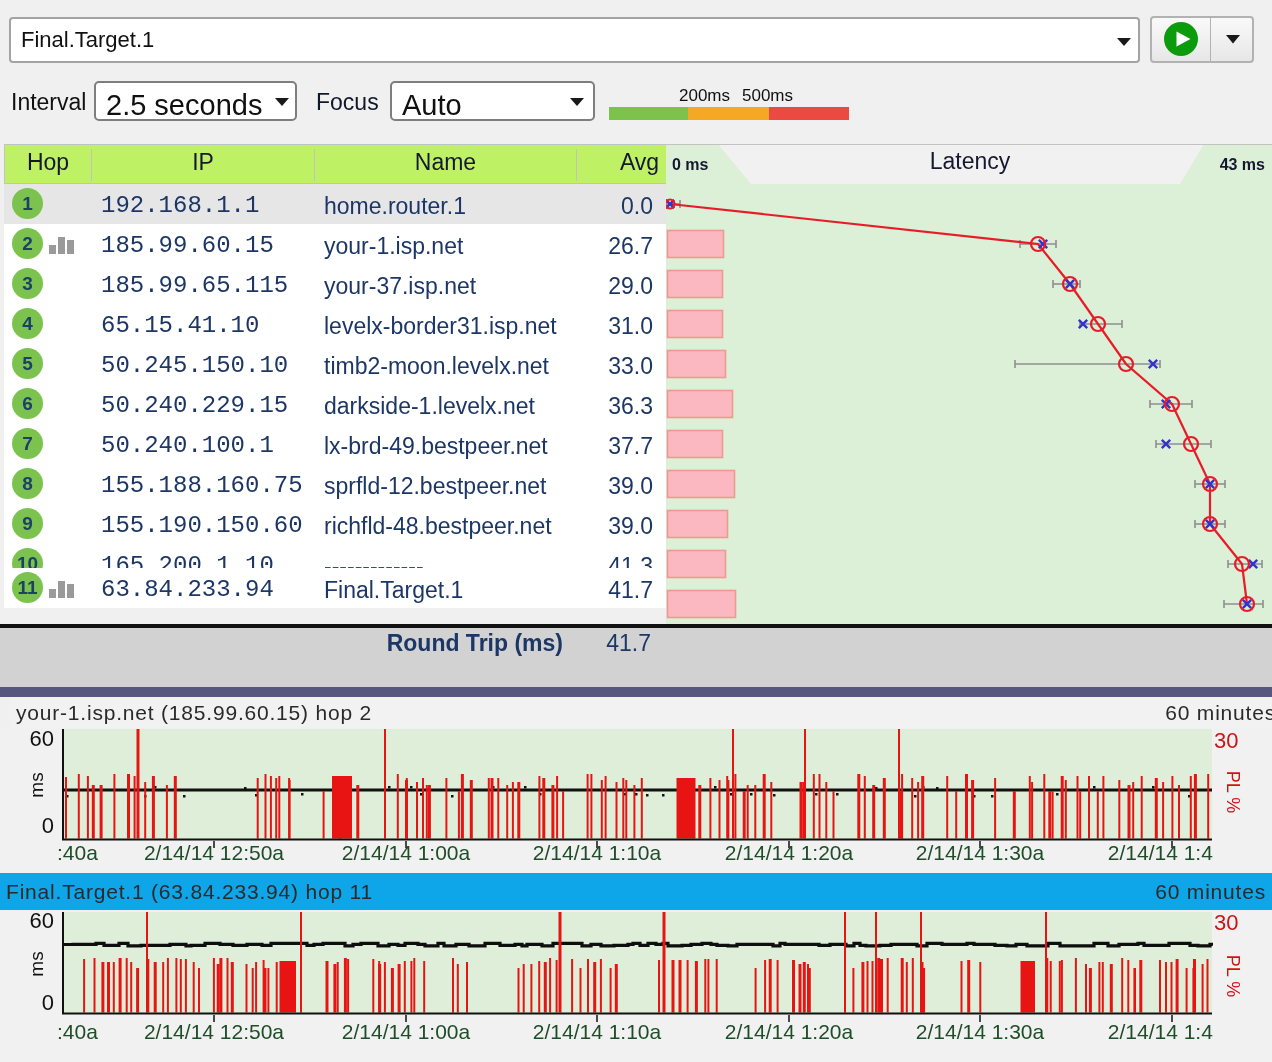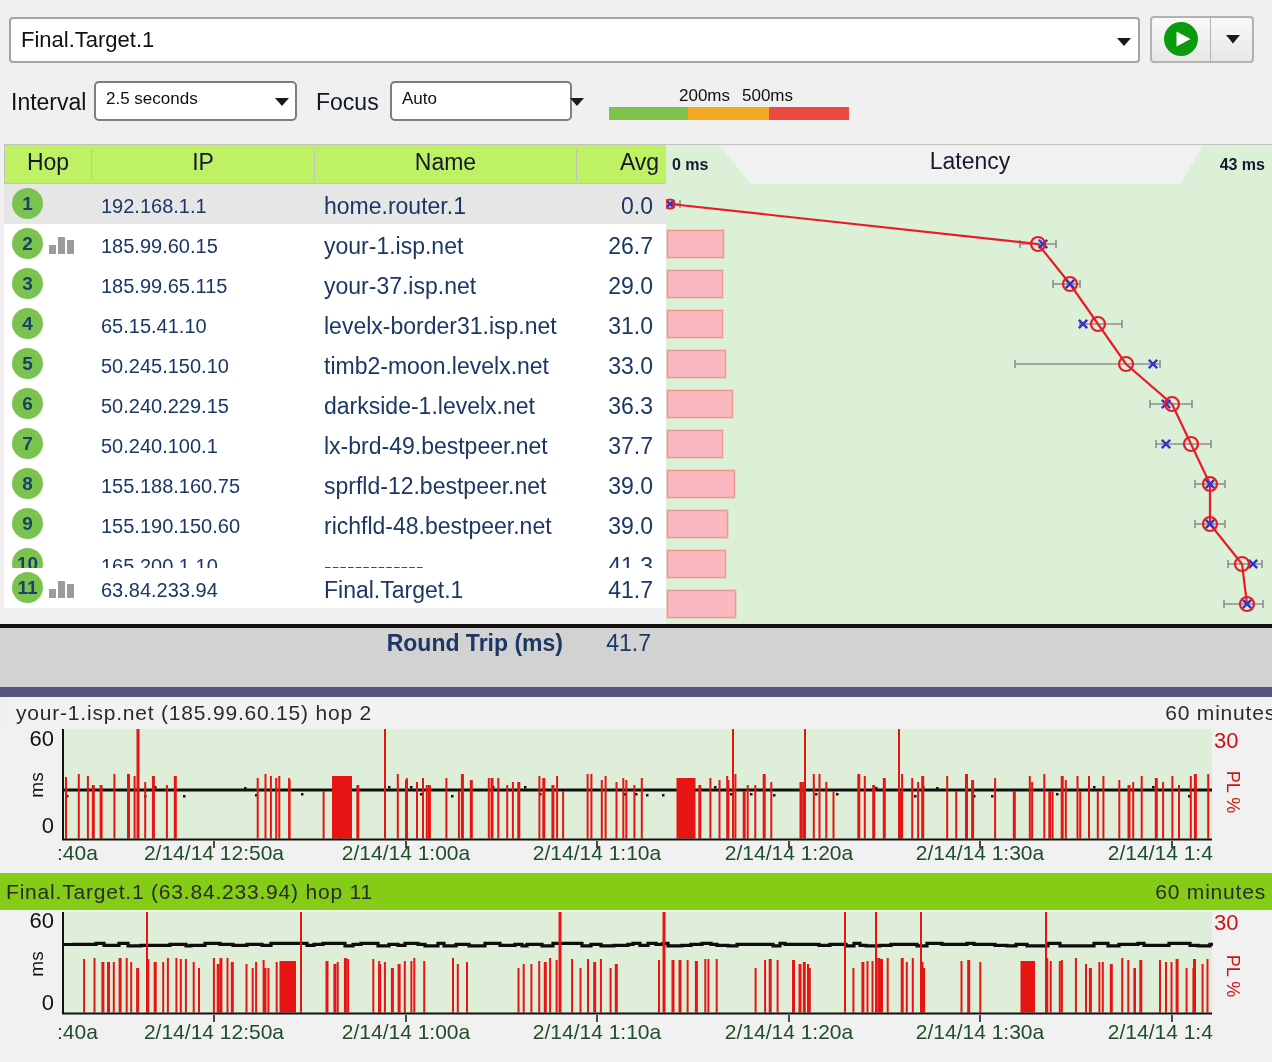--- a/index.html
+++ b/index.html
@@ -3,32 +3,32 @@
 * { margin:0; padding:0; box-sizing:border-box; }
 html,body { width:1272px; height:1062px; background:#f0f0f0; font-family:"Liberation Sans",sans-serif; overflow:hidden; position:relative; }
 .abs { position:absolute; }
 #combo { position:absolute; left:9px; top:17px; width:1131px; height:46px; background:#fff; border:2px solid #a3a3a3; border-radius:4px; }
 #combo .t { position:absolute; left:10px; top:8px; font-size:22px; color:#101010; }
 .darr { position:absolute; width:0; height:0; border-left:7px solid transparent; border-right:7px solid transparent; border-top:8px solid #191919; }
 #btns { position:absolute; left:1150px; top:16px; width:104px; height:47px; background:linear-gradient(#f9f9f9,#e7e7e7); border:2px solid #b2b2b2; border-radius:4px; }
 #btnsep { position:absolute; left:1210px; top:18px; width:1px; height:43px; background:#b2b2b2; }
 #lbl-interval { position:absolute; left:11px; top:89px; font-size:23px; color:#101010; }
 #dd1 { position:absolute; left:94px; top:81px; width:203px; height:40px; background:#fff; border:2px solid #7e7e7e; border-radius:5px; }
-#dd1 .t, #dd2 .t { position:absolute; left:10px; top:6px; font-size:17px; color:#101010; }
+#dd1 .t, #dd2 .t { position:absolute; left:10px; top:6px; font-size:29px; color:#101010; }
 #lbl-focus { position:absolute; left:316px; top:89px; font-size:23px; color:#0f172a; }
-#dd2 { position:absolute; left:390px; top:81px; width:182px; height:40px; background:#fff; border:2px solid #7e7e7e; border-radius:5px; }
+#dd2 { position:absolute; left:390px; top:81px; width:205px; height:40px; background:#fff; border:2px solid #7e7e7e; border-radius:5px; }
 .seg { position:absolute; top:107px; height:13px; }
 .slbl { position:absolute; top:86px; font-size:17px; color:#101010; }
 #thead { position:absolute; left:4px; top:144px; width:662px; height:40px; background:#bef264; border-top:1px solid #c2c2c2; border-bottom:1px solid #c2c2c2; border-left:1px solid #c2c2c2; }
 .th { position:absolute; top:4px; font-size:23px; color:#15182e; text-align:center; border-right:1px solid #c2c2c2; height:32px; }
 .row { position:absolute; left:4px; width:662px; height:40px; background:#fff; }
 .row.sel { background:#e6e6e6; }
 .hopc { position:absolute; left:8px; top:4px; width:31px; height:31px; background:#7cc24f; border-radius:50%; color:#1c4166; font-size:19px; font-weight:bold; text-align:center; line-height:31px; }
 .bari { position:absolute; left:45px; top:10px; }
-.ip { position:absolute; left:97px; top:2px; height:40px; line-height:40px; font-size:20px; color:#1c3766; }
+.ip { position:absolute; left:97px; top:2px; height:40px; line-height:40px; font-size:24px; color:#1c3766;font-family:Liberation Mono, monospace; }
 .nm { position:absolute; left:320px; top:2px; height:40px; line-height:40px; font-size:23px; color:#1c3766; width:250px; overflow:hidden; white-space:nowrap; }
 .av { position:absolute; left:440px; top:2px; height:40px; line-height:40px; width:209px; font-size:23px; color:#1c3766; text-align:right; }
 #blackline { position:absolute; left:0px; top:624px; width:1272px; height:4px; background:#111; }
 #rtrow { position:absolute; left:0px; top:628px; width:1272px; height:59px; background:#d2d2d2;padding-left:19px; }
 #rtrow .l { position:absolute; left:0; top:2px; width:563px; text-align:right; font-size:23px; font-weight:bold; color:#1c3766; }
 #rtrow .v { position:absolute; left:440px; top:2px; width:211px; text-align:right; font-size:23px; color:#1c3766; }
 #navybar { position:absolute; left:0; top:687px; width:1272px; height:10px; background:#56567e; }
 .gtitle { position:absolute; width:1272px; font-size:21px; letter-spacing:0.8px; color:#2a2a2a; background:#f2f2f2; }
 .gtitle .r { position:absolute; right:6px; top:inherit; }
 svg { position:absolute; display:block; }
@@ -420,21 +420,21 @@
 <text x="789" y="133" text-anchor="middle" class="xl">2/14/14 1:20a</text>
 <text x="980" y="133" text-anchor="middle" class="xl">2/14/14 1:30a</text>
 <text x="1172" y="133" text-anchor="middle" class="xl">2/14/14 1:40a</text>
   <rect x="1213" y="0" width="59" height="146" fill="#f1f1f1"></rect>
   <text x="54" y="19" text-anchor="end" class="yl" font-size="22">60</text>
   <text x="54" y="106" text-anchor="end" class="yl" font-size="22">0</text>
   <text x="43" y="58" text-anchor="middle" class="yl" transform="rotate(-90 43 58)" font-size="19">ms</text>
   <text x="1214" y="21" class="ylr" font-size="22">30</text>
   <text x="1227" y="65" text-anchor="middle" class="ylr" transform="rotate(90 1227 65)" font-size="18">PL %</text>
 </svg>
-<div class="gtitle" style="left:0; top:873px; height:37px; background:#84cc16;text-align:right;">
+<div class="gtitle" style="left:0; top:873px; height:37px; background:#0ea5e9;text-align:right;">
     <span style="position:absolute; left:6px; top:7px;">Final.Target.1 (63.84.233.94) hop 11</span>
     <span class="r" style="top:7px;">60 minutes</span>
   </div>
 <svg style="left:0; top:910px;" width="1272" height="152" viewBox="0 0 1272 152">
   <rect x="0" y="0" width="1272" height="152" fill="#f1f1f1"></rect>
   <rect x="63" y="2" width="1149" height="101" fill="#deeed8"></rect>
   <path d="M63 34.5 H73 V34.3 H81 V34.3 H96 V33.3 H104 V35.3 H119 V33.3 H128 V35.8 H141 V35.3 H147 V35.3 H163 V35.3 H170 V34.3 H175 V34.3 H186 V35.8 H191 V35.3 H205 V33.3 H220 V34.3 H233 V35.3 H247 V34.3 H262 V35.3 H271 V33.3 H278 V33.3 H292 V33.3 H307 V35.3 H314 V34.3 H323 V33.3 H339 V33.3 H345 V35.8 H353 V34.3 H361 V33.3 H368 V33.3 H378 V35.8 H389 V34.3 H398 V35.3 H405 V33.3 H418 V34.3 H425 V35.8 H438 V33.3 H444 V35.8 H456 V34.3 H469 V35.8 H485 V33.3 H500 V35.3 H515 V34.3 H522 V35.8 H527 V34.3 H542 V35.8 H553 V33.3 H568 V33.3 H582 V35.8 H591 V34.3 H601 V35.8 H614 V35.3 H628 V34.3 H633 V33.3 H640 V35.3 H648 V33.3 H656 V34.3 H663 V33.3 H668 V35.8 H682 V35.3 H691 V34.3 H702 V33.3 H711 V34.3 H717 V35.3 H728 V35.8 H737 V34.3 H744 V34.3 H749 V34.3 H757 V34.3 H773 V35.8 H780 V33.3 H785 V34.3 H799 V34.3 H811 V34.3 H819 V35.3 H830 V34.3 H846 V35.8 H854 V33.3 H860 V35.3 H866 V35.8 H880 V35.3 H891 V34.3 H903 V34.3 H917 V35.8 H927 V33.3 H942 V34.3 H953 V34.3 H967 V33.3 H974 V34.3 H988 V34.3 H995 V35.3 H1007 V35.8 H1016 V34.3 H1027 V35.8 H1042 V35.8 H1048 V33.3 H1060 V35.8 H1074 V35.8 H1083 V35.8 H1094 V33.3 H1108 V35.8 H1119 V34.3 H1125 V34.3 H1138 V33.3 H1144 V35.3 H1154 V35.3 H1169 V33.3 H1181 V33.3 H1190 V35.3 H1198 V35.8 H1210 V34.3 H1212 V35.8 H1212" fill="none" stroke="#0e0e0e" stroke-width="3.2"></path>
   <line x1="84.1" y1="102.5" x2="84.1" y2="49" stroke="#e81414" stroke-width="2"></line>
     <line x1="94.5" y1="102.5" x2="94.5" y2="48" stroke="#e81414" stroke-width="2"></line>
     <line x1="102.9" y1="102.5" x2="102.9" y2="52" stroke="#e81414" stroke-width="3"></line>

